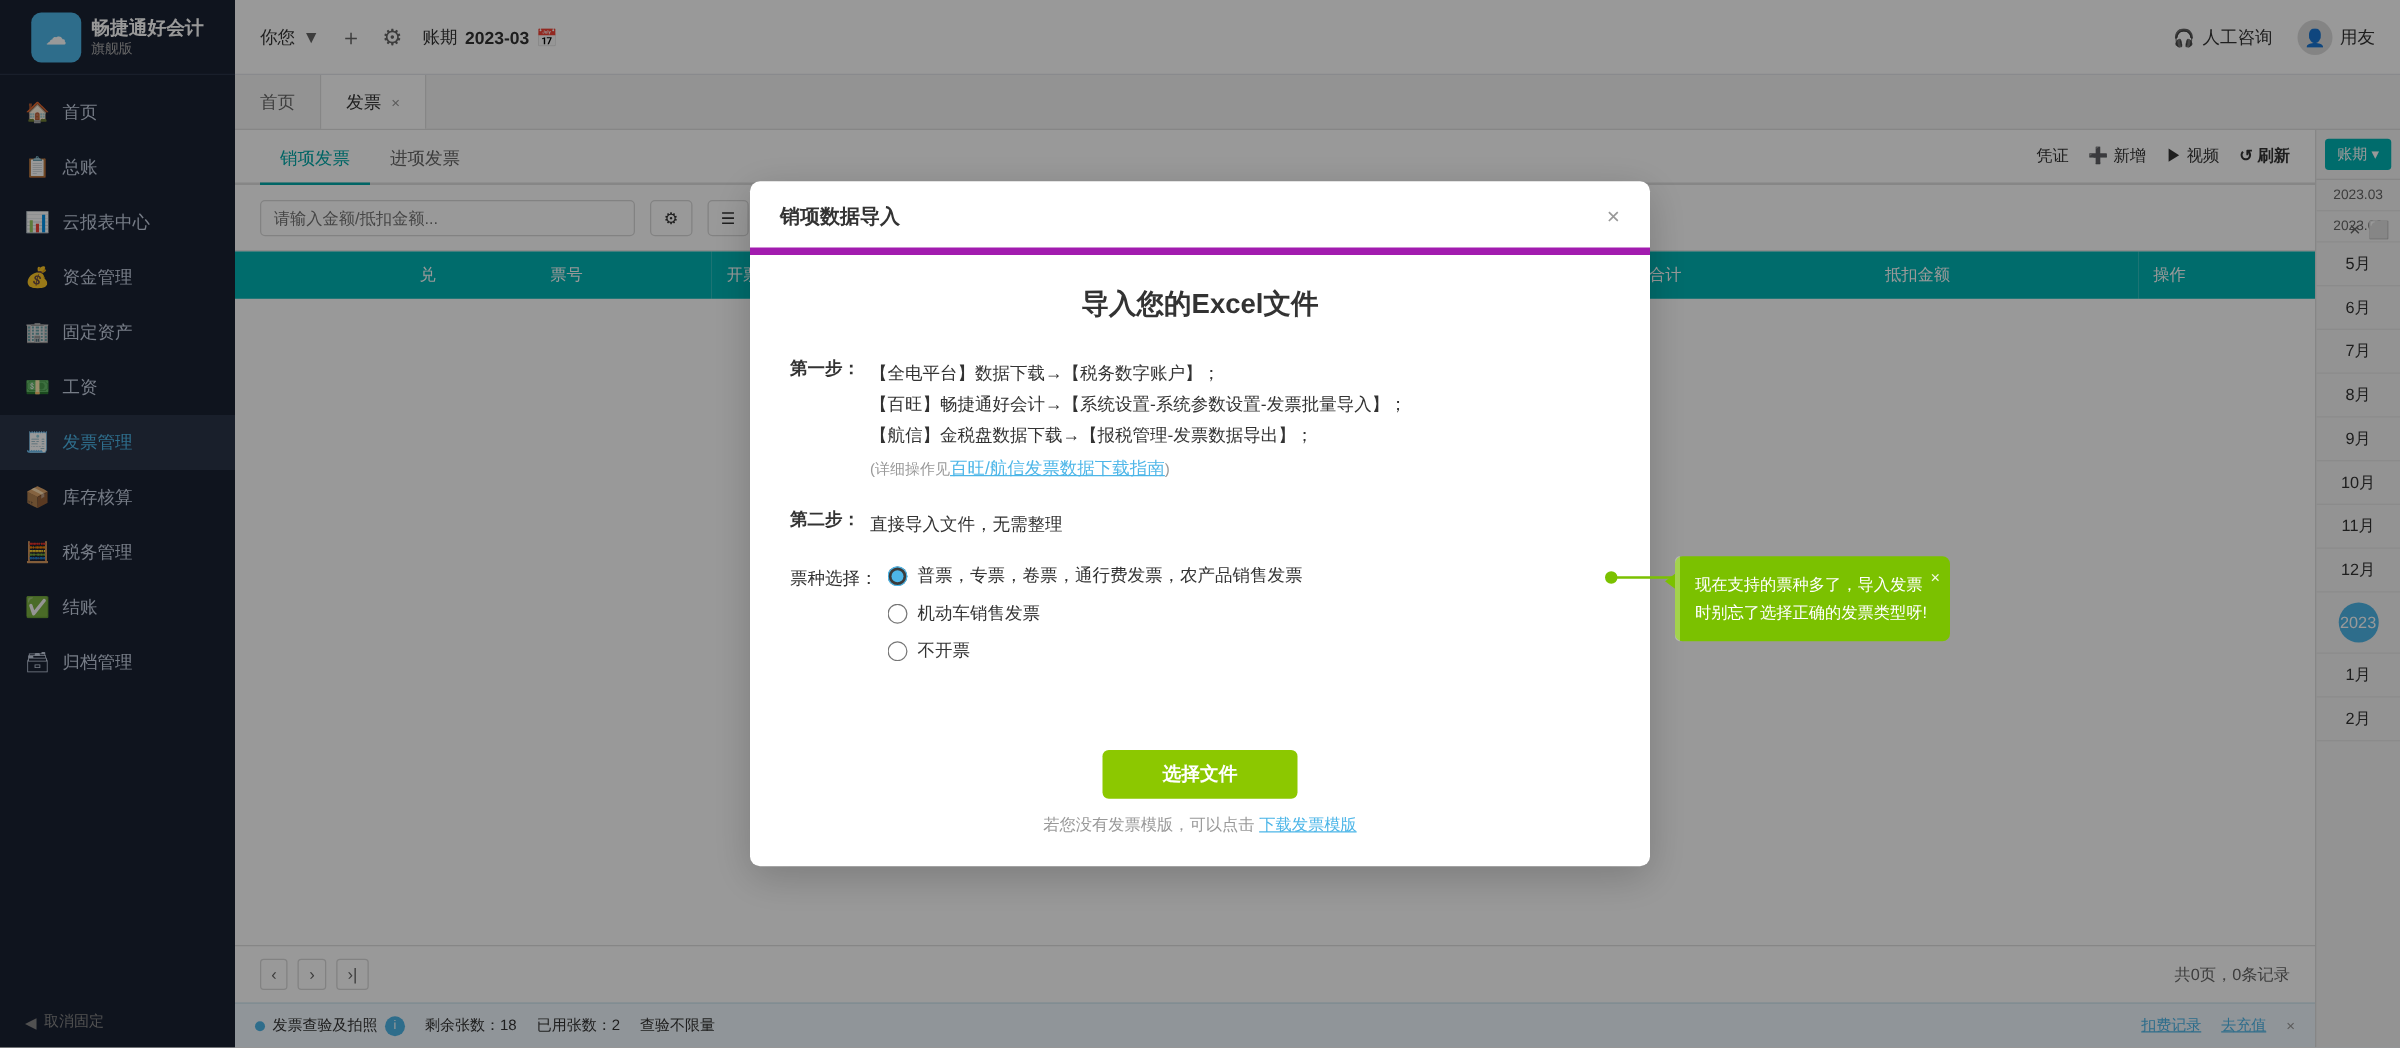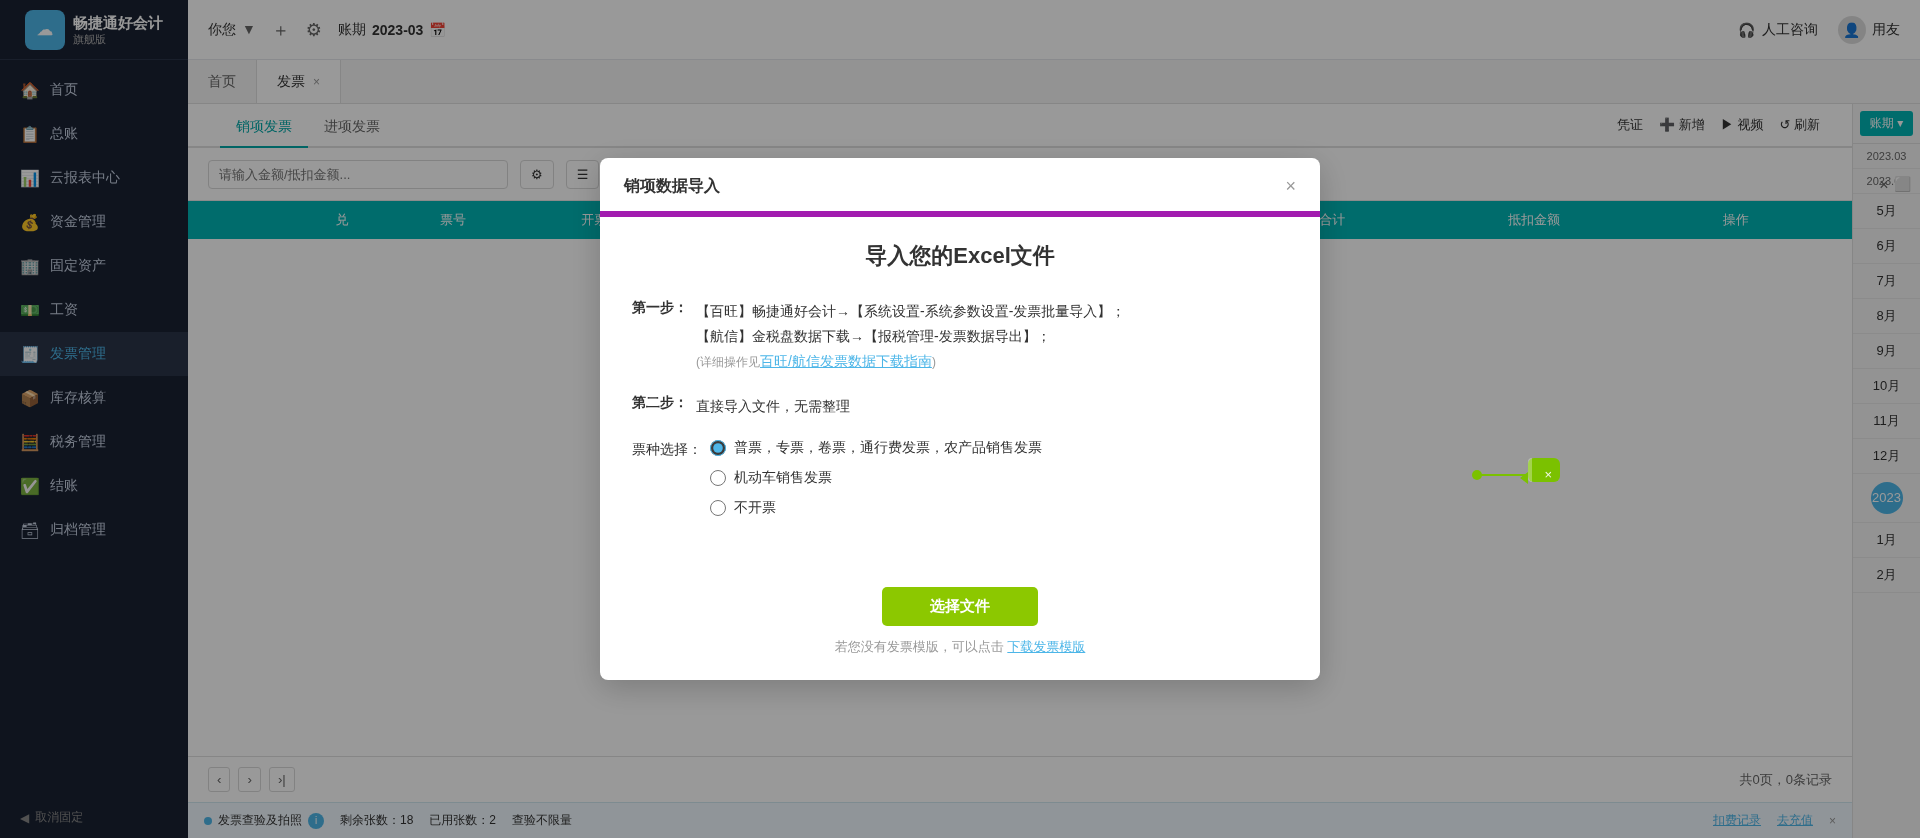--- a/index.html
+++ b/index.html
@@ -48,21 +48,21 @@
     .tab-item.active { background: #fff; color: #333; font-weight: 500; }
     .tab-item .tab-close { color: #999; font-size: 12px; cursor: pointer; }
 
     
     .content-area { flex: 1; display: flex; overflow: hidden; position: relative; }
 
     
     .page-content { flex: 1; background: #fff; display: flex; flex-direction: column; overflow: hidden; }
 
     
-    .sub-nav { display: flex; align-items: center; border-bottom: 2px solid #e0e0e0; padding: 0 32px; height: 44px; background: #fff; flex-shrink: 0; }
+    .sub-nav { display: flex; align-items: center; border-bottom: 2px solid #e0e0e0; padding: 0 20px; height: 44px; background: #fff; flex-shrink: 0; }
     .sub-nav-item { padding: 0 16px; height: 44px; line-height: 44px; cursor: pointer; font-size: 14px; color: #666; border-bottom: 2px solid transparent; margin-bottom: -2px; }
     .sub-nav-item.active { color: #00a8a8; border-bottom: 2px solid #00a8a8; font-weight: 500; }
 
     
     .toolbar { display: flex; align-items: center; padding: 10px 20px; gap: 12px; border-bottom: 1px solid #e8e8e8; flex-shrink: 0; background: #fff; }
     .toolbar-search { flex: 1; max-width: 300px; border: 1px solid #d9d9d9; border-radius: 4px; padding: 6px 10px; font-size: 13px; color: #999; outline: none; }
     .toolbar-btn { display: flex; align-items: center; gap: 4px; padding: 6px 14px; border-radius: 4px; cursor: pointer; font-size: 13px; border: 1px solid #d9d9d9; background: #fff; color: #333; }
 
     
     .table-area { flex: 1; overflow: auto; background: #fff; }
@@ -226,21 +226,21 @@
             <span>销项发票</span>
           </div>
           <div class="sub-nav-item">
             <span>进项发票</span>
           </div>
           <div style="flex:1"></div>
           <div style="display:flex;align-items:center;gap:16px;">
             <span style="cursor:pointer;color:#333;font-size:13px;">凭证</span>
             <span style="cursor:pointer;color:#333;font-size:13px;">➕ 新增</span>
             <span style="cursor:pointer;color:#333;font-size:13px;">▶ 视频</span>
-            <span style="cursor:pointer;color:#333;font-size:13px;">↺ 刷新</span>
+            <span style="cursor:pointer;color:#333;font-size:13px;font-weight:bold;">↺ 刷新</span>
           </div>
         </div>
 
         <div class="toolbar">
           <input class="toolbar-search" type="text" placeholder="请输入金额/抵扣金额..." style="">
           <div class="toolbar-btn" style="padding:6px 10px;">⚙</div>
           <div class="toolbar-btn" style="padding:6px 10px;">☰</div>
           <div class="toolbar-btn" style="background:#00b4b4;color:#fff;border-color:#00b4b4;">兑</div>
         </div>
 
@@ -328,20 +328,21 @@
       <span class="modal-title">销项数据导入</span>
       <span class="modal-close">×</span>
     </div>
 
     <div class="modal-body">
       <div class="modal-main-title">导入您的Excel文件</div>
 
       <div class="modal-step">
         <span class="modal-step-label">第一步：</span>
         <div class="modal-step-content">
+          <div>【全电平台】数据下载→【税务数字账户】；</div>
           <div>【百旺】畅捷通好会计→【系统设置-系统参数设置-发票批量导入】；</div>
           <div>【航信】金税盘数据下载→【报税管理-发票数据导出】；</div>
           <div>
             <span class="hint">(详细操作见</span><a class="link" href="#">百旺/航信发票数据下载指南</a><span class="hint">)</span>
           </div>
         </div>
       </div>
 
       <div class="modal-step">
         <span class="modal-step-label">第二步：</span>
@@ -380,16 +381,17 @@
     </div>
 
     <div style="position:absolute;right:-240px;top:300px;">
 
       <div style="position:absolute;left:-52px;top:16px;width:50px;height:2px;background:#7bc100;"></div>
       <div style="position:absolute;left:-56px;top:12px;width:10px;height:10px;background:#7bc100;border-radius:50%;"></div>
       <div style="background:#7bc100;color:#fff;padding:12px 16px;border-radius:6px;font-size:13px;line-height:1.7;max-width:220px;position:relative;">
         <div style="position:absolute;left:-8px;top:14px;width:0;height:0;border-top:6px solid transparent;border-bottom:6px solid transparent;border-right:8px solid #7bc100;"></div>
         <span style="position:absolute;top:6px;right:8px;cursor:pointer;color:rgba(255,255,255,0.9);">×</span>
         <div style="position:absolute;left:0;top:0;width:4px;height:100%;background:rgba(255,255,255,0.3);border-radius:6px 0 0 6px;"></div>
+        <span>现在支持的票种多了，导入发票时别忘了选择正确的发票类型呀!</span>
       </div>
     </div>
   </div>
 </div>
 
 </body></html>

